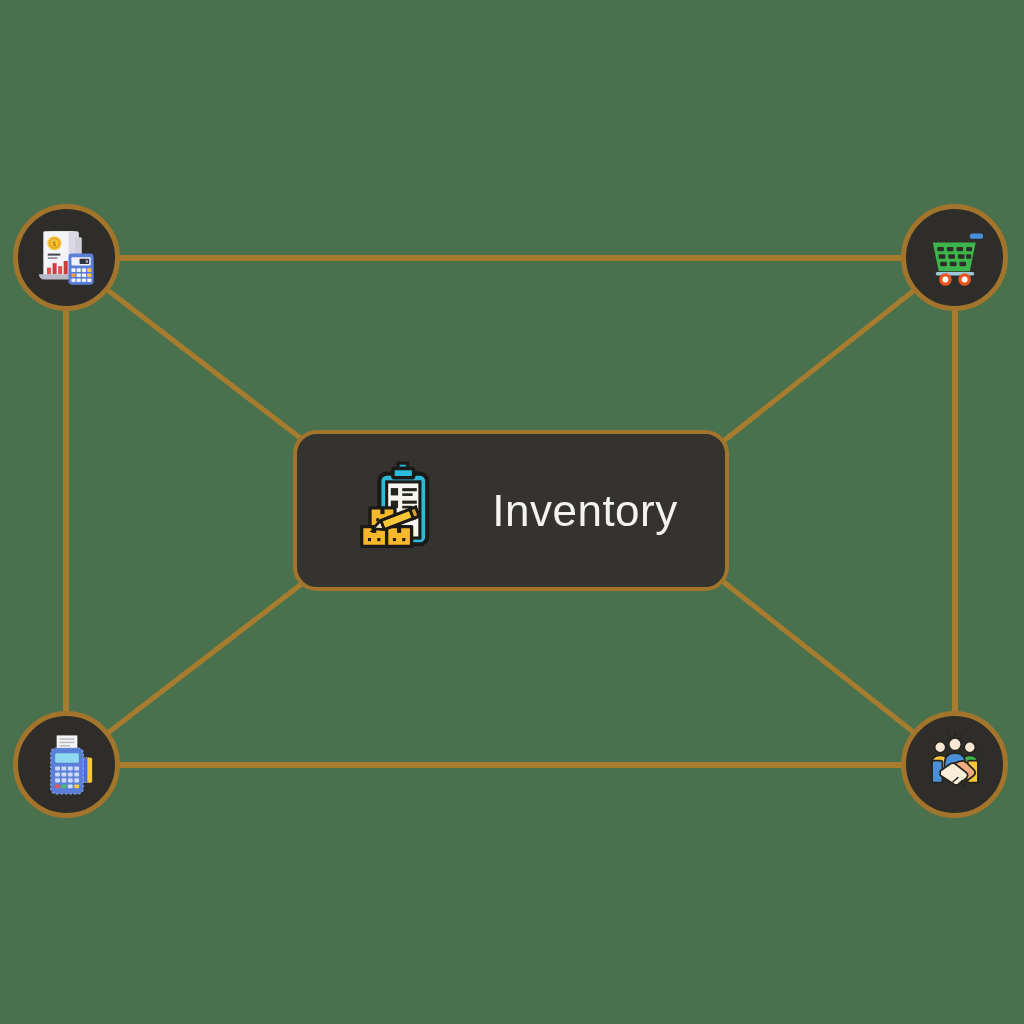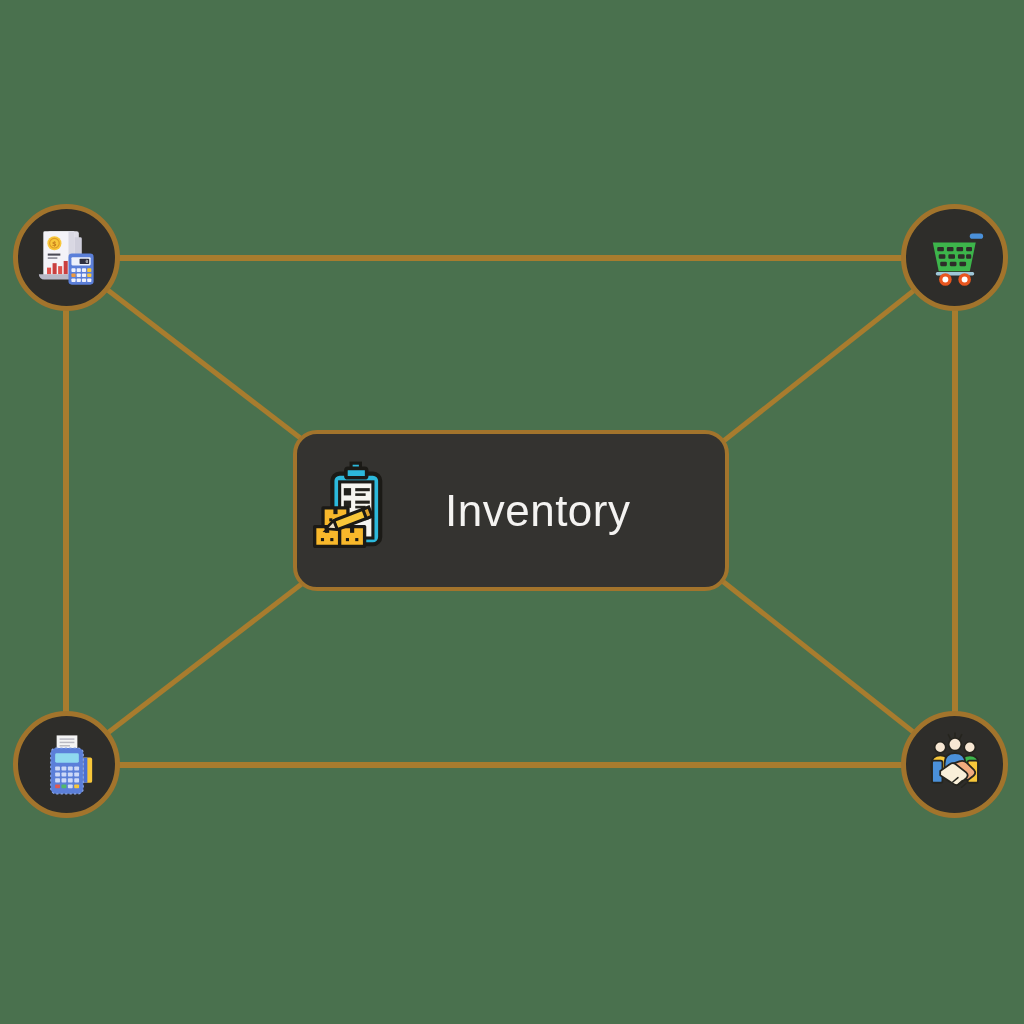--- a/index.html
+++ b/index.html
@@ -23,21 +23,21 @@
     display:flex;align-items:center;justify-content:center;z-index:2;
   }
   .node svg{width:74px;height:74px;display:block;}
   .node-tl{left:13px;top:204px;}
   .node-tr{left:901px;top:204px;}
   .node-bl{left:13px;top:711px;}
   .node-br{left:901px;top:711px;}
   .center-box{
     position:absolute;left:293px;top:430px;width:436px;height:161px;
     background:var(--box-fill);border:4px solid var(--box-border);
-    border-radius:24px;display:flex;align-items:center;justify-content:flex-start;
+    border-radius:24px;display:flex;align-items:center;justify-content:center;
     gap:44px;z-index:3;
   }
   .center-box svg{width:104px;height:104px;display:block;flex:0 0 auto;}
   .center-label{
     font-size:44px;font-weight:400;color:var(--label-text);
     letter-spacing:0.5px;white-space:nowrap;
   }
 </style>
 </head>
 <body>

